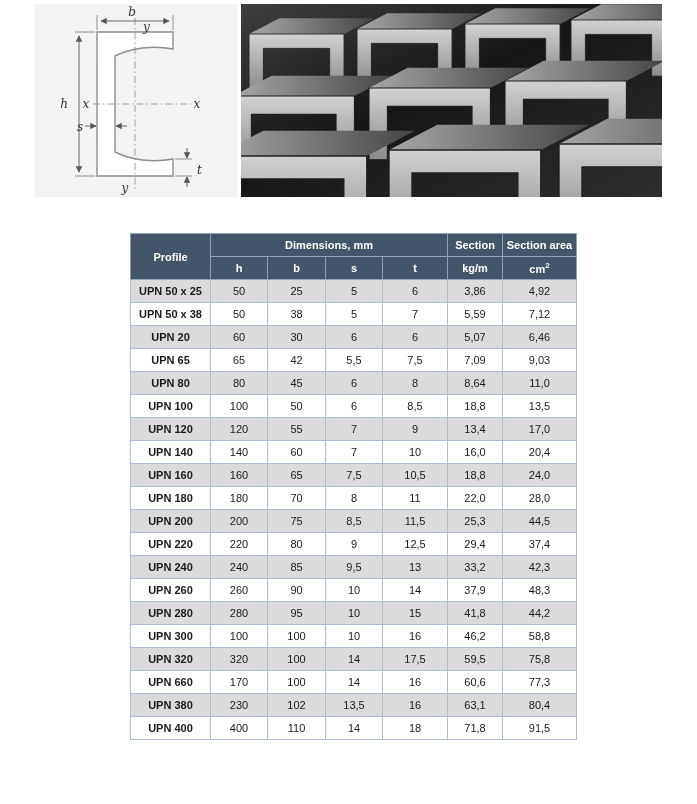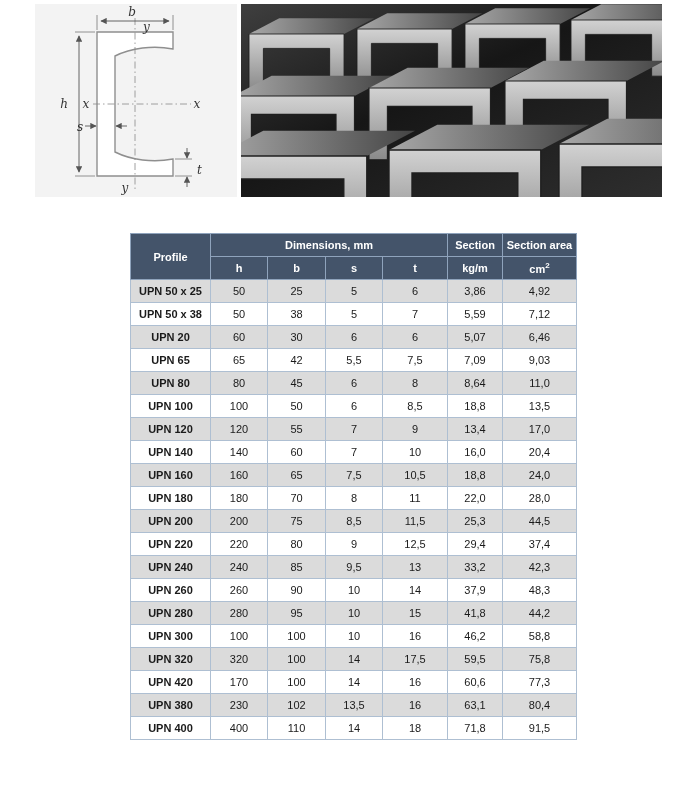--- a/index.html
+++ b/index.html
@@ -359,21 +359,21 @@
           <tr class="odd">
             <td class="profile-col">UPN 320</td>
             <td>320</td>
             <td>100</td>
             <td>14</td>
             <td>17,5</td>
             <td>59,5</td>
             <td>75,8</td>
           </tr>
           <tr class="even">
-            <td class="profile-col">UPN 420</td>
+            <td class="profile-col">UPN 660</td>
             <td>170</td>
             <td>100</td>
             <td>14</td>
             <td>16</td>
             <td>60,6</td>
             <td>77,3</td>
           </tr>
           <tr class="odd">
             <td class="profile-col">UPN 380</td>
             <td>230</td>

